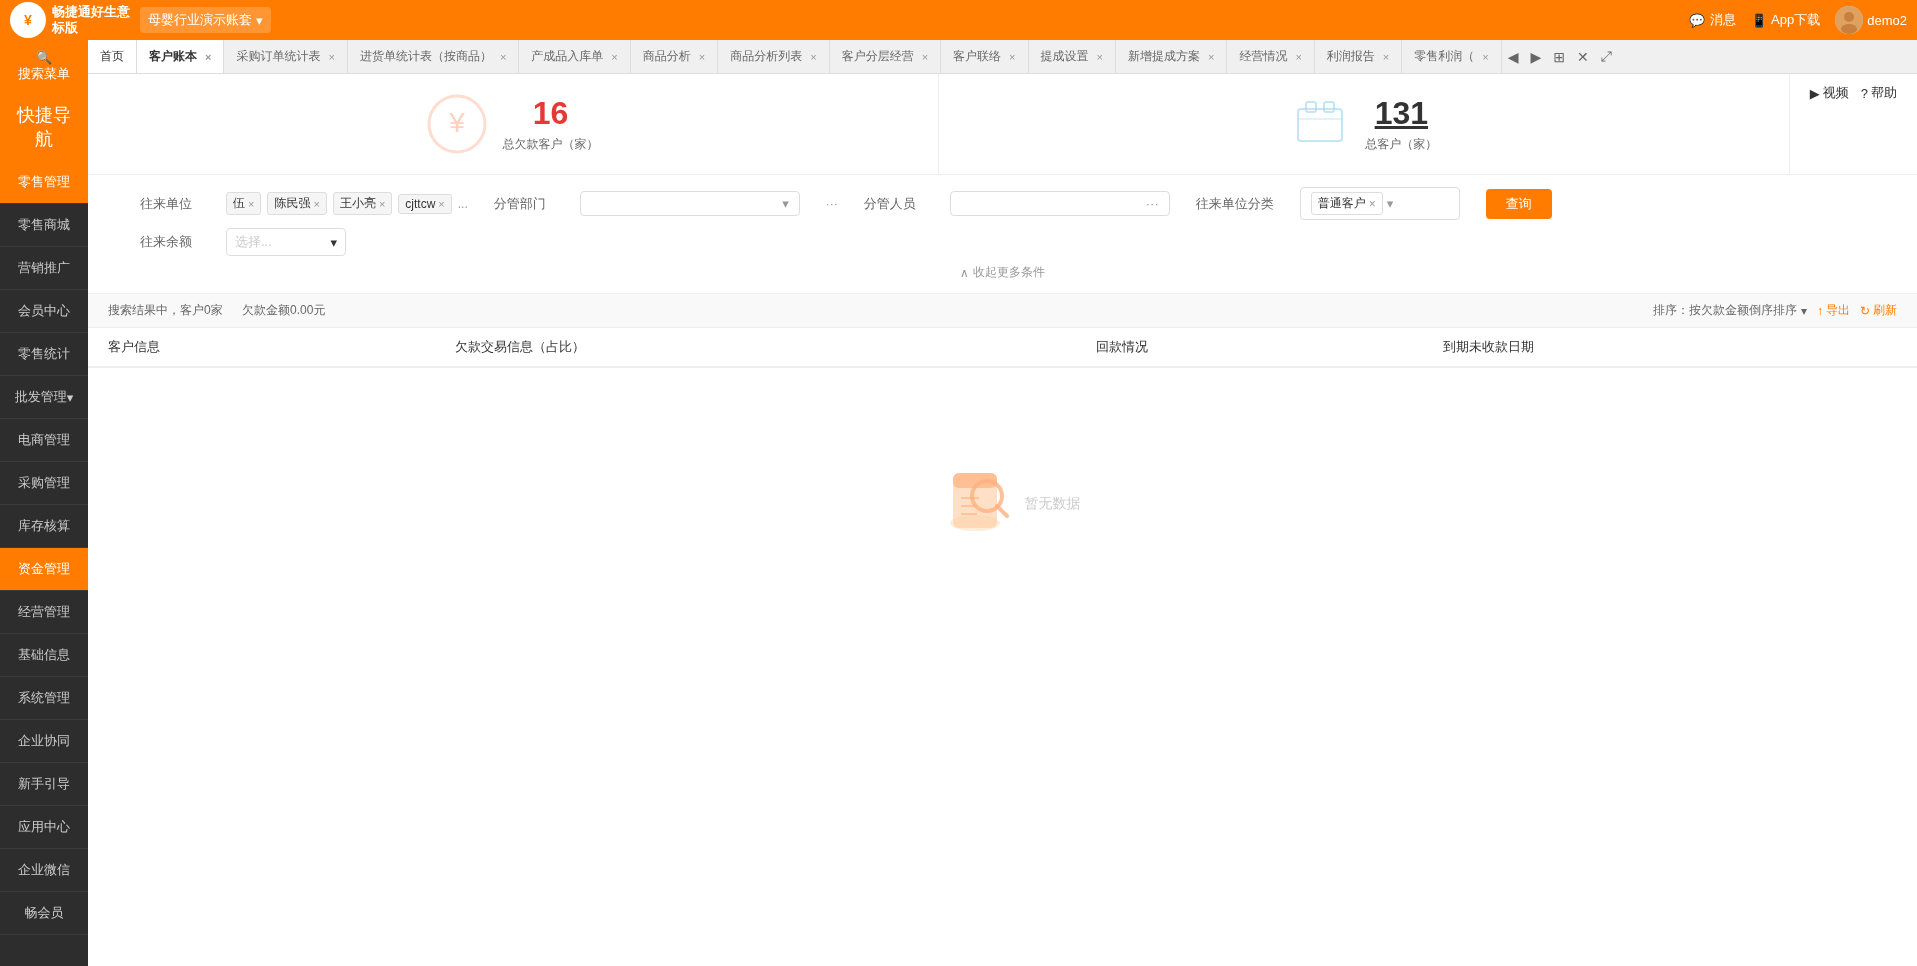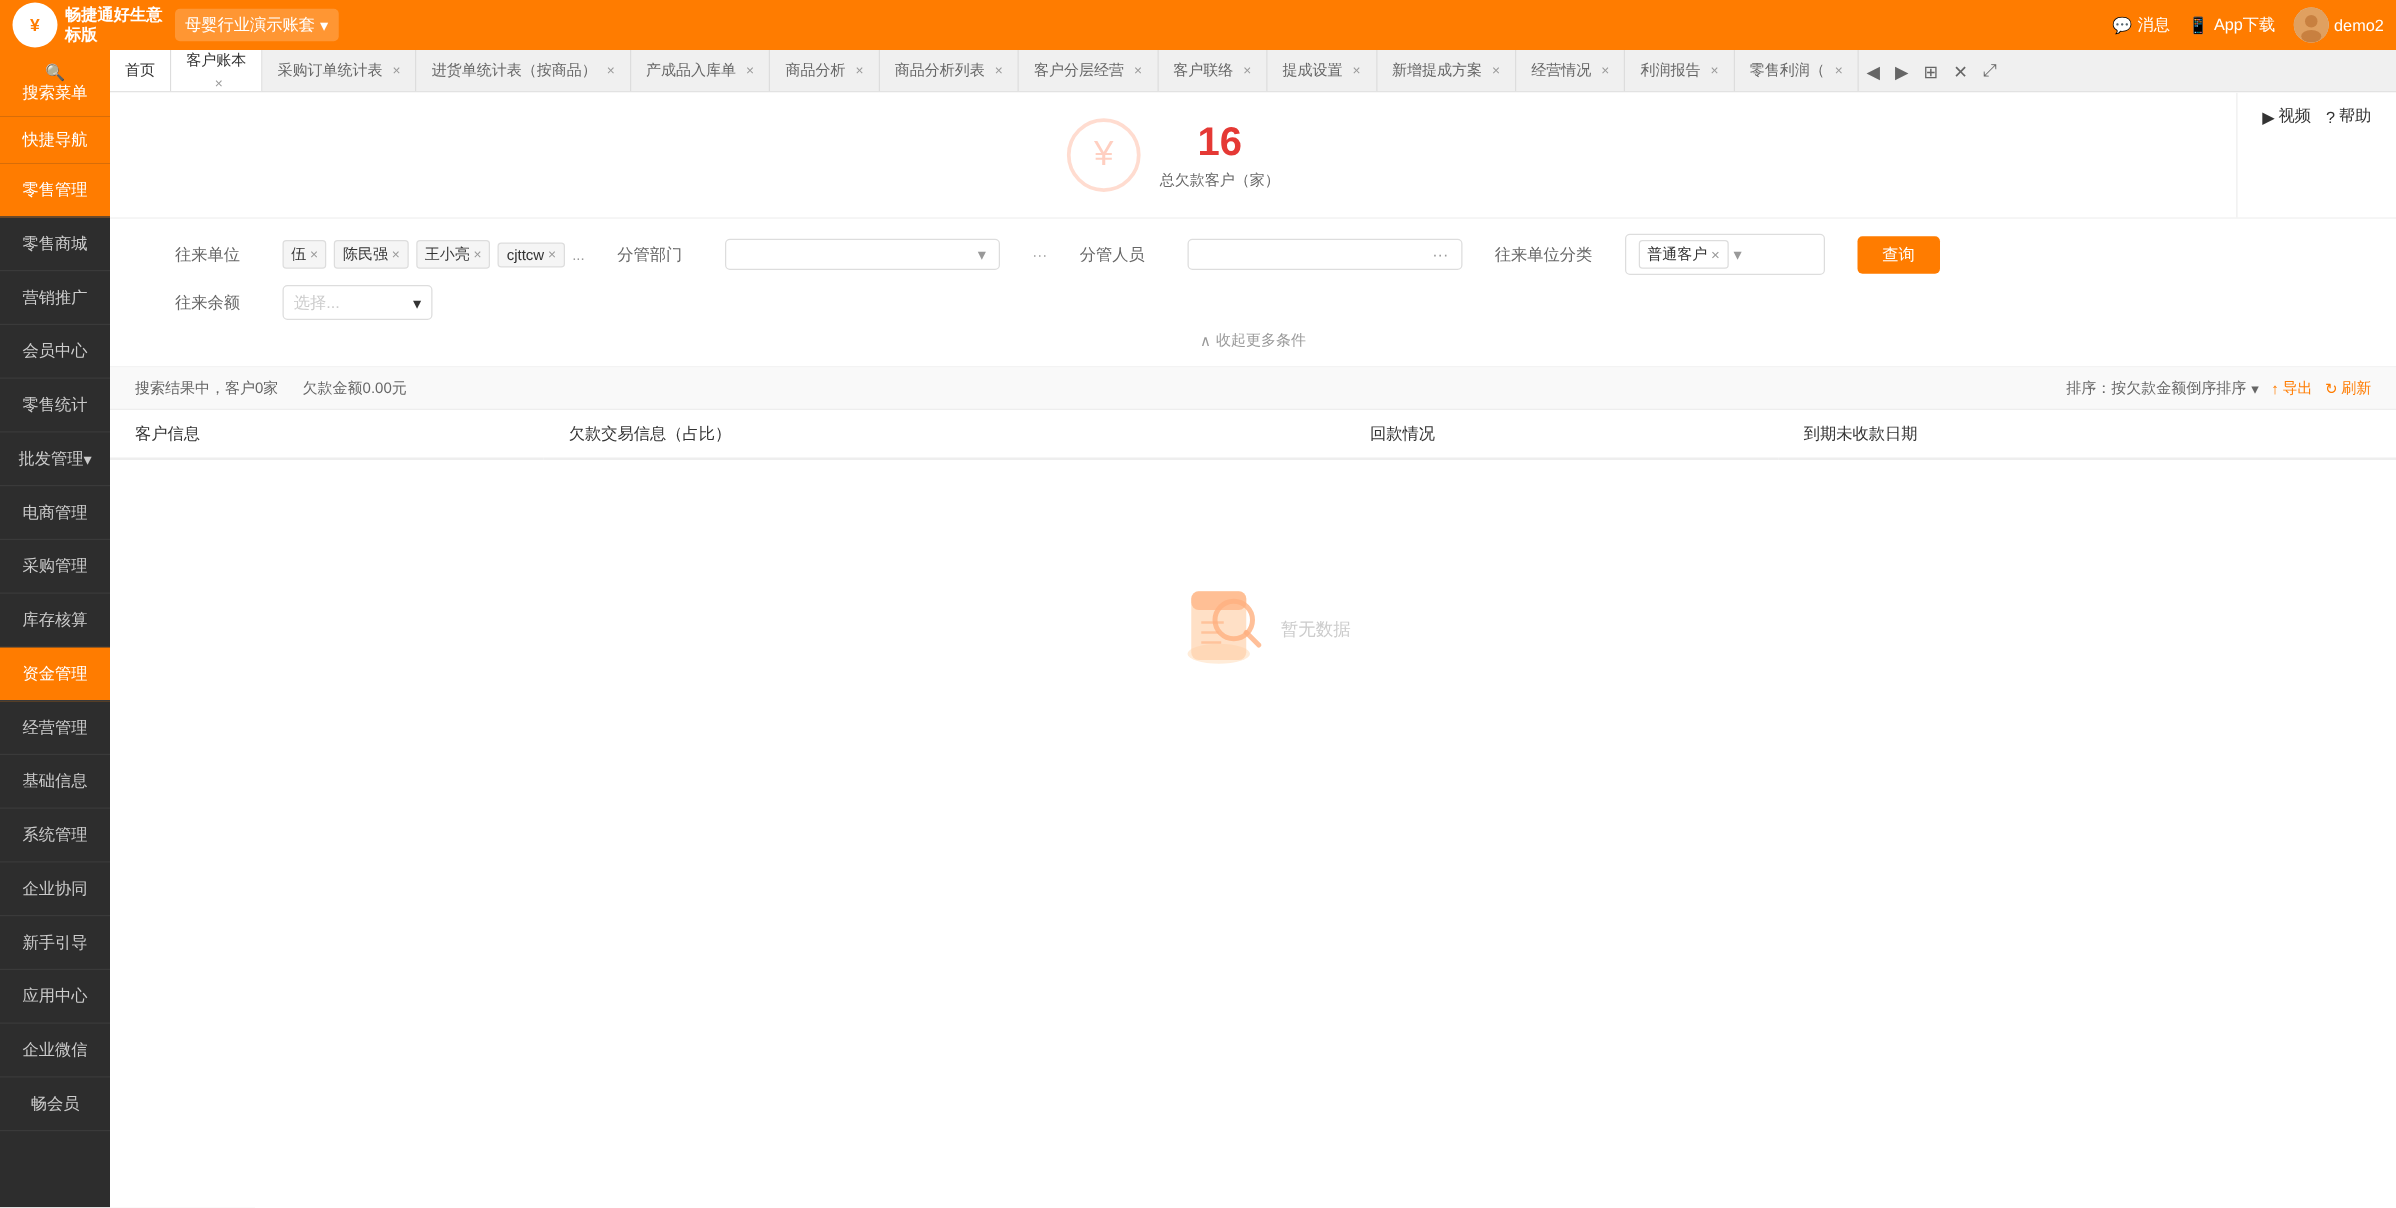--- a/index.html
+++ b/index.html
@@ -17,32 +17,32 @@
     .top-bar-right { display: flex; align-items: center; gap: 15px; color: white; font-size: 13px; }
     .top-bar-right-item { display: flex; align-items: center; gap: 4px; cursor: pointer; }
     .avatar { width: 28px; height: 28px; border-radius: 50%; background: #ccc; display: flex; align-items: center; justify-content: center; font-size: 11px; color: #666; }
 
     
     .main-layout { display: flex; flex: 1; overflow: hidden; }
 
     
     .sidebar { width: 88px; background: #2d2d2d; display: flex; flex-direction: column; flex-shrink: 0; overflow-y: auto; }
     .sidebar-search { background: #ff7c00; padding: 10px; text-align: center; color: white; font-size: 13px; cursor: pointer; }
-    .sidebar-nav-item { background: #ff7c00; padding: 10px; text-align: center; color: white; font-size: 13px; cursor: pointer; }
+    .sidebar-nav-item { background: #ff7c00; padding: 10px; text-align: center; color: white; font-size: 18px; cursor: pointer; }
     .sidebar-item { padding: 12px 8px; text-align: center; color: #ccc; font-size: 13px; cursor: pointer; border-bottom: 1px solid #3a3a3a; }
     .sidebar-item.active { background: #ff7c00; color: white; }
     .sidebar-item-with-arrow { display: flex; align-items: center; justify-content: center; gap: 0; }
 
     
     .content-area { flex: 1; display: flex; flex-direction: column; overflow: hidden; }
 
     
     .tab-bar { background: #f0f0f0; display: flex; align-items: center; height: 34px; border-bottom: 1px solid #ddd; flex-shrink: 0; overflow: hidden; }
     .tab-item { display: flex; align-items: center; padding: 0 12px; height: 100%; cursor: pointer; font-size: 12px; color: #666; white-space: nowrap; border-right: 1px solid #ddd; gap: 4px; }
-    .tab-item.active { background: white; color: #333; font-weight: 400; flex-direction: column; }
+    .tab-item.active { background: white; color: #333; font-weight: 700; }
     .tab-item.home { background: white; color: #333; }
     .tab-close { color: #999; font-size: 11px; margin-left: 4px; cursor: pointer; }
     .tab-nav-btn { padding: 0 6px; height: 100%; display: flex; align-items: center; cursor: pointer; color: #666; font-size: 14px; }
 
     
     .page-content { flex: 1; overflow-y: auto; background: white; }
 
     
     .stats-bar { display: flex; align-items: stretch; border-bottom: 1px solid #eee; background: white; }
     .stat-block { flex: 1; display: flex; align-items: center; justify-content: center; padding: 20px; border-right: 1px solid #eee; gap: 15px; }
@@ -275,20 +275,34 @@
           <div class="stat-block">
             <div class="stat-icon">
               <svg width="60" height="60" viewBox="0 0 60 60">
                 <circle cx="30" cy="30" r="28" fill="none" stroke="#ff8a65" stroke-width="3" opacity="0.3"></circle>
                 <text x="30" y="38" text-anchor="middle" font-size="28" fill="#ff8a65" opacity="0.4">¥</text>
               </svg>
             </div>
             <div class="stat-info">
               <div class="stat-number red">16</div>
               <div class="stat-label">总欠款客户（家）</div>
+            </div>
+          </div>
+          <div class="stat-block">
+            <div class="stat-icon">
+              <svg width="60" height="60" viewBox="0 0 60 60">
+                <rect x="8" y="15" width="44" height="32" rx="3" fill="none" stroke="#87ceeb" stroke-width="2" opacity="0.5"></rect>
+                <rect x="16" y="8" width="10" height="10" rx="2" fill="none" stroke="#87ceeb" stroke-width="2" opacity="0.5"></rect>
+                <rect x="34" y="8" width="10" height="10" rx="2" fill="none" stroke="#87ceeb" stroke-width="2" opacity="0.5"></rect>
+                <line x1="8" y1="25" x2="52" y2="25" stroke="#87ceeb" stroke-width="1" opacity="0.5"></line>
+              </svg>
+            </div>
+            <div class="stat-info">
+              <div class="stat-number black">131</div>
+              <div class="stat-label">总客户（家）</div>
             </div>
           </div>
           <div style="padding: 10px 20px; display:flex; align-items:flex-start; justify-content:flex-end; align-self:flex-start; gap:12px;">
             <div class="help-link">
               <span>▶</span>
               <span>视频</span>
             </div>
             <div class="help-link">
               <span>?</span>
               <span>帮助</span>

